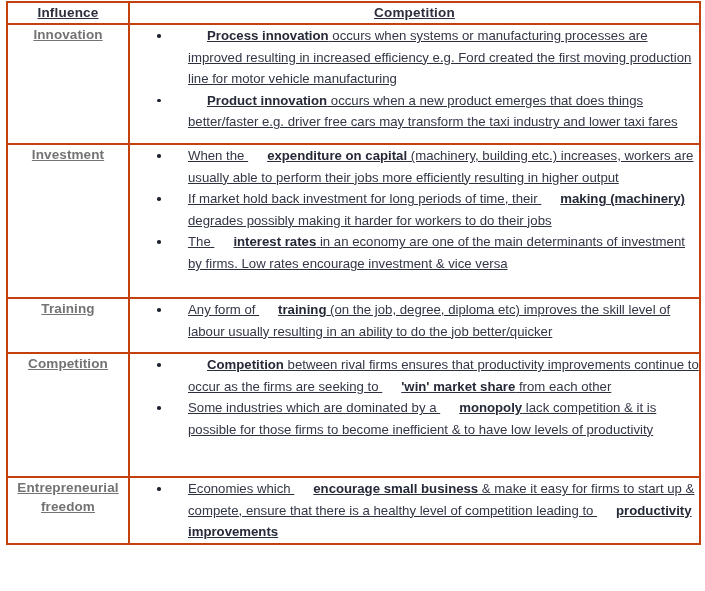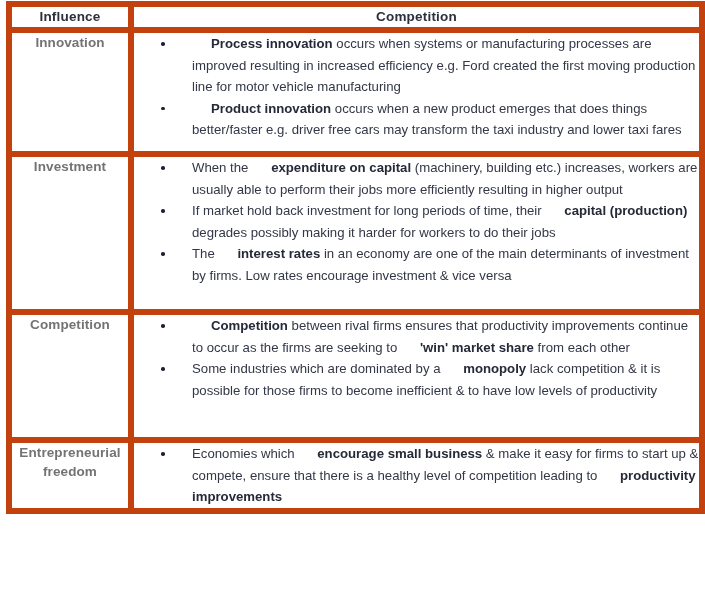--- a/index.html
+++ b/index.html
@@ -20,23 +20,24 @@
     top: 1px;
     width: 693px;
   }
   table.influence-table {
     border-collapse: collapse;
     width: 693px;
     table-layout: fixed;
   }
   table.influence-table td,
   table.influence-table th {
-    border: 6px solid #c2410c;
+    border: 2px solid #c2410c;
     vertical-align: top;
     padding: 0;
+    text-decoration: underline;
   }
   col.col-influence { width: 122px; }
   col.col-explanation { width: 571px; }
 
   
   .hdr-cell {
     height: 20px;
     text-align: center;
     font-weight: bold;
     font-size: 13.5px;
@@ -123,22 +124,30 @@
               <li><b>Process innovation</b><span> occurs when systems or manufacturing processes are improved resulting in increased efficiency e.g. Ford created the first moving production line for motor vehicle manufacturing</span></li>
               <li><b>Product innovation</b><span> occurs when a new product emerges that does things better/faster e.g. driver free cars may transform the taxi industry and lower taxi fares</span></li>
             </ul>
           </td>
         </tr>
         <tr class="row-investment">
           <td class="influence-cell">Investment</td>
           <td class="explanation-cell">
             <ul class="bullets">
               <li><span>When the </span><b>expenditure on capital</b><span> (machinery, building etc.) increases, workers are usually able to perform their jobs more efficiently resulting in higher output</span></li>
-              <li><span>If market hold back investment for long periods of time, their </span><b>capital (production)</b><span> degrades possibly making it harder for workers to do their jobs</span></li>
+              <li><span>If market hold back investment for long periods of time, their </span><b>making (machinery)</b><span> degrades possibly making it harder for workers to do their jobs</span></li>
               <li><span>The </span><b>interest rates</b><span> in an economy are one of the main determinants of investment by firms. Low rates encourage investment &amp; vice versa</span></li>
+            </ul>
+          </td>
+        </tr>
+        <tr class="row-training">
+          <td class="influence-cell">Training</td>
+          <td class="explanation-cell">
+            <ul class="bullets">
+              <li><span>Any form of </span><b>training</b><span> (on the job, degree, diploma etc) improves the skill level of labour usually resulting in an ability to do the job better/quicker</span></li>
             </ul>
           </td>
         </tr>
         <tr class="row-competition">
           <td class="influence-cell">Competition</td>
           <td class="explanation-cell">
             <ul class="bullets">
               <li><b>Competition</b><span> between rival firms ensures that productivity improvements continue to occur as the firms are seeking to </span><b>'win' market share</b><span> from each other</span></li>
               <li><span>Some industries which are dominated by a </span><b>monopoly</b><span> lack competition &amp; it is possible for those firms to become inefficient &amp; to have low levels of productivity</span></li>
             </ul>

